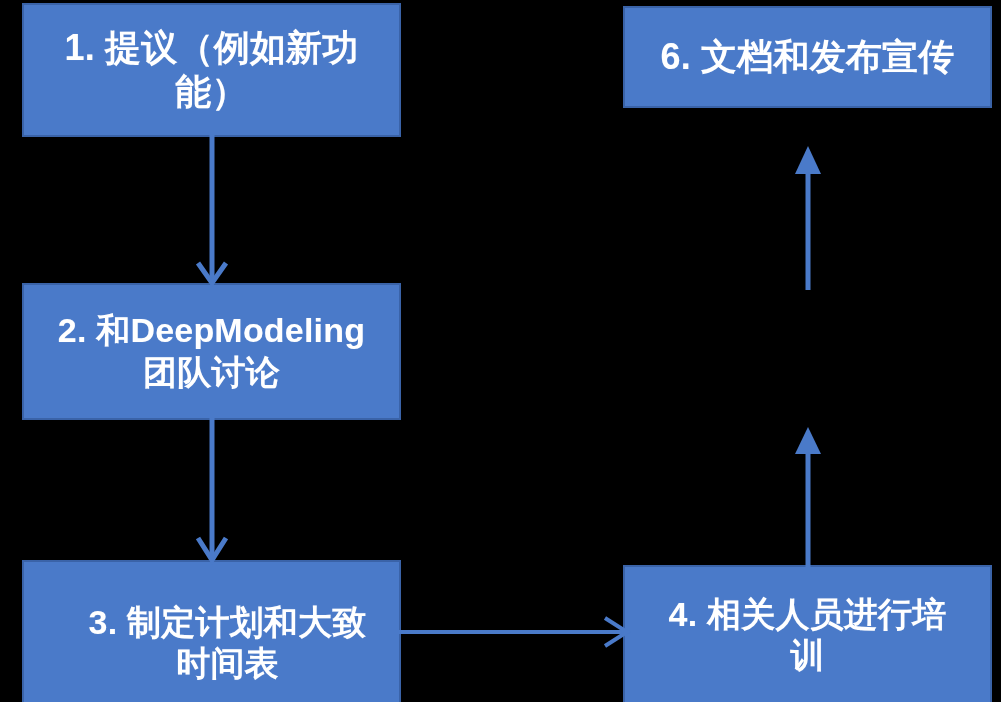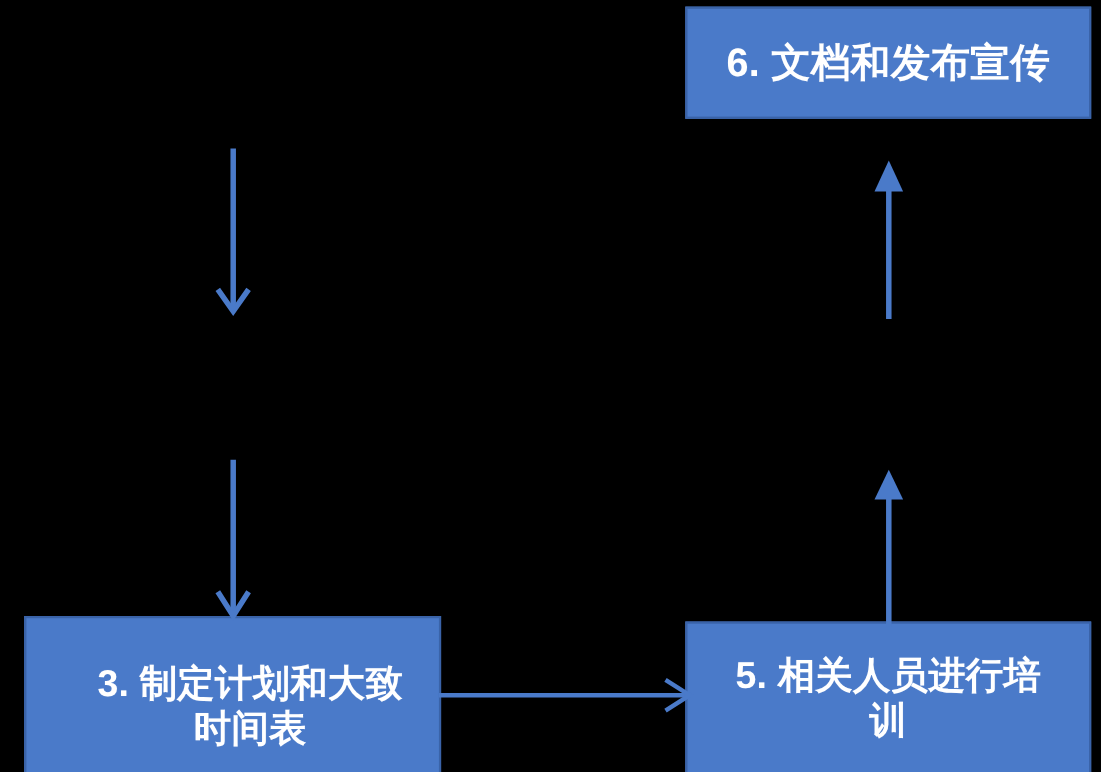--- a/index.html
+++ b/index.html
@@ -48,29 +48,36 @@
     position: absolute;
     overflow: visible;
   }
   .edge svg { display: block; overflow: visible; }
 </style>
 </head>
 <body>
 
 <div id="canvas">
 
+  <div class="node" id="node-1">
+    <span class="label">1. 提议（例如新功能）</span>
+  </div>
 
+  <div class="node" id="node-2">
+    <span class="label">2. 和DeepModeling
+团队讨论</span>
+  </div>
 
   <div class="node" id="node-3">
     <span class="label">3. 制定计划和大致
 时间表</span>
   </div>
 
   <div class="node" id="node-4">
-    <span class="label">5. 相关人员进行培
+    <span class="label">4. 相关人员进行培
 训</span>
   </div>
 
 
   <div class="node" id="node-6">
     <span class="label">6. 文档和发布宣传</span>
   </div>
 
   <div class="edge" style="left:180px; top:130px; width:64px; height:160px;">
     <svg width="64" height="160" viewBox="0 0 64 160" aria-hidden="true">

